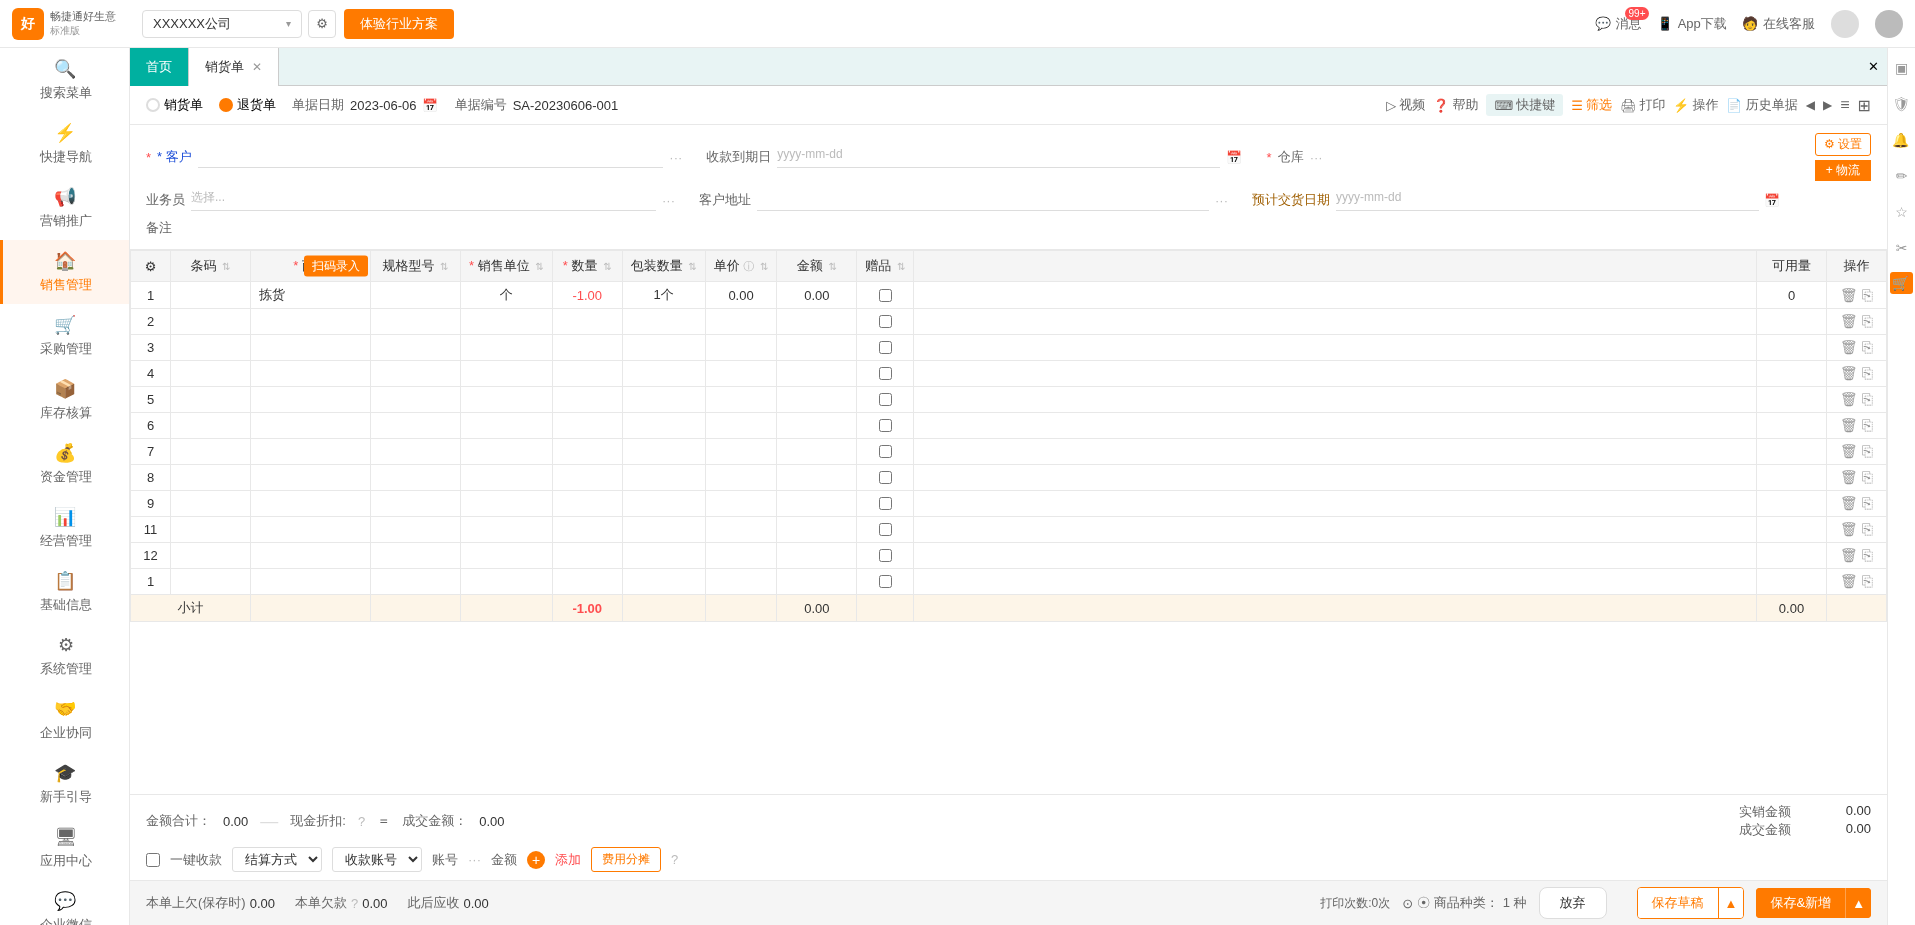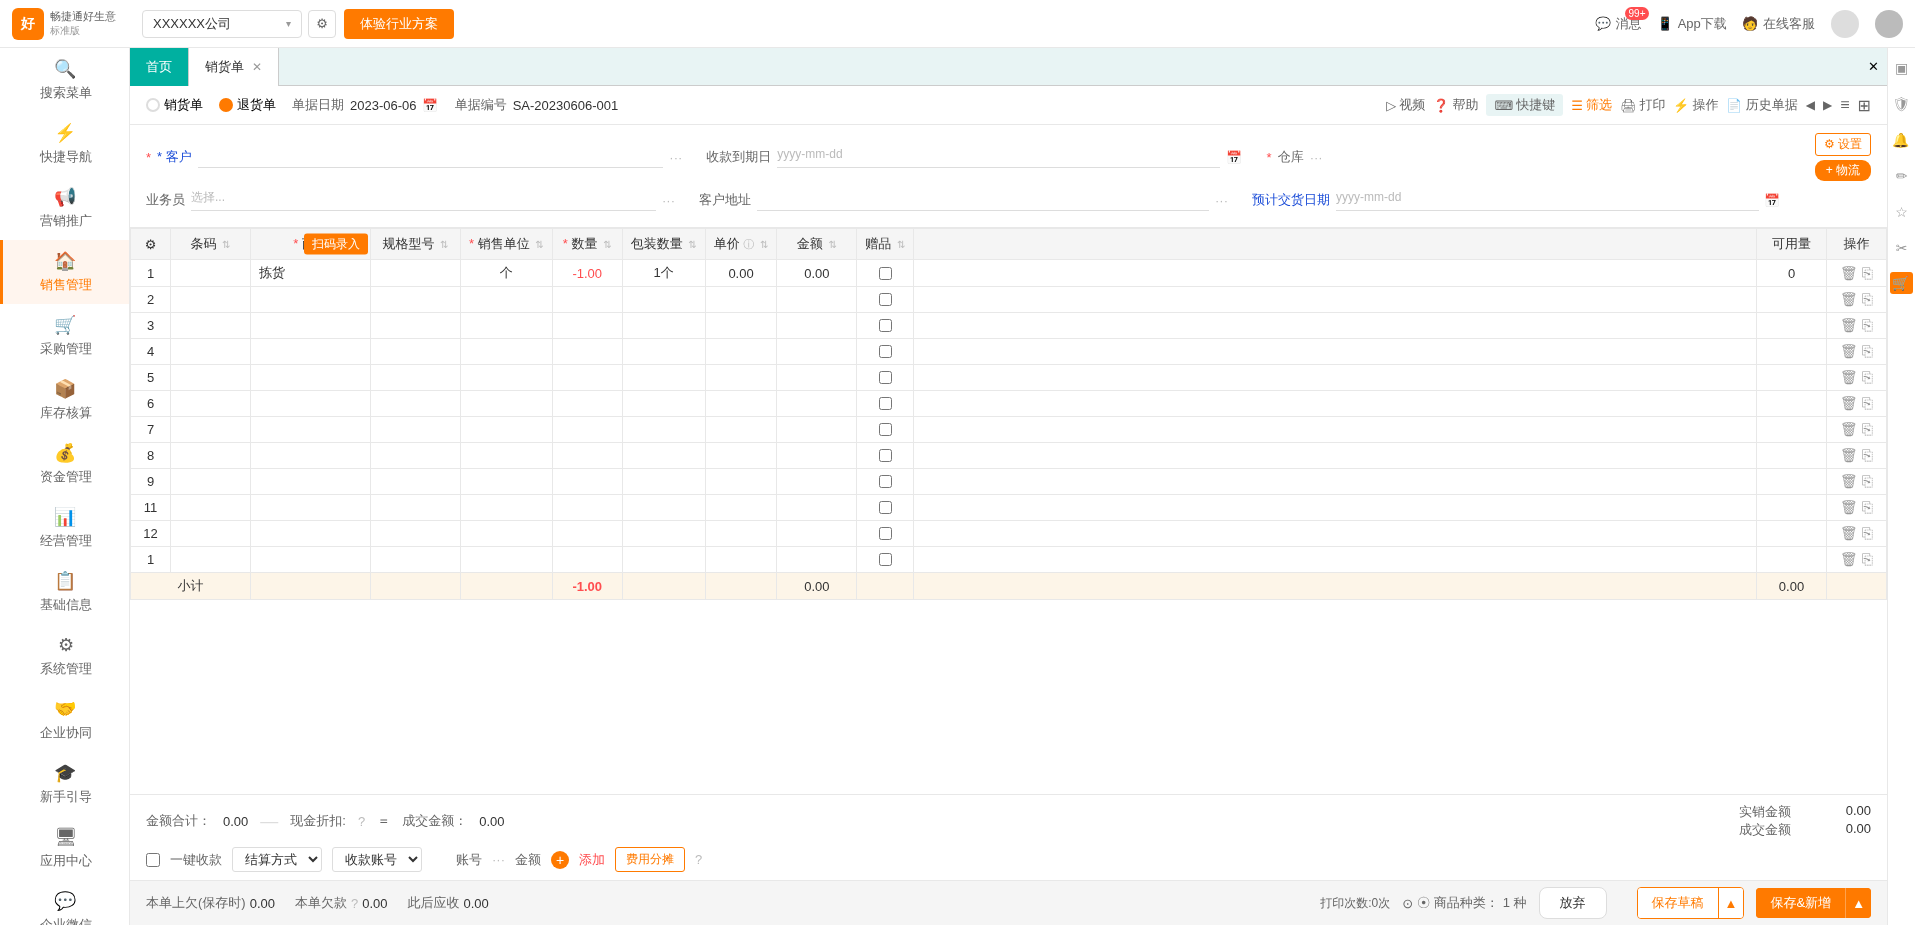--- a/index.html
+++ b/index.html
@@ -100,21 +100,21 @@
     .summary-right { margin-left: auto; text-align: right; }
     .summary-row { display: flex; justify-content: flex-end; gap: 20px; font-size: 13px; }
     .summary-label { color: #666; }
     .summary-value { color: #333; min-width: 60px; text-align: right; }
 
     
     .right-panel { width: 28px; background: #fff; border-left: 1px solid #e8e8e8; display: flex; flex-direction: column; align-items: center; padding: 8px 0; gap: 12px; flex-shrink: 0; }
     .right-panel-icon { color: #999; font-size: 14px; cursor: pointer; padding: 4px; }
     .right-panel-icon.orange-bg { background: #ff7a00; color: #fff; border-radius: 3px; padding: 3px; }
     .settings-btn-top { border: 1px solid #ff7a00; color: #ff7a00; background: #fff; border-radius: 3px; padding: 2px 8px; cursor: pointer; font-size: 12px; }
-    .logistics-btn-top { background: #ff7a00; color: #fff; border: none; border-radius: 9px; padding: 2px 8px; cursor: pointer; font-size: 12px; }
+    .logistics-btn-top { background: #ff7a00; color: #fff; border: none; border-radius: 0; padding: 2px 8px; cursor: pointer; font-size: 12px; }
   </style>
 </head>
 <body>
 
 <div class="top-bar">
   <div class="logo-area">
     <div class="logo-icon">好</div>
     <div>
       <div class="logo-text">畅捷通好生意</div>
       <div class="logo-version">标准版</div>
@@ -317,29 +317,32 @@
             <span style="color:#bbb;cursor:pointer;">···</span>
           </div>
           <div style="width:24px;"></div>
           <div style="flex:1;display:flex;align-items:center;gap:6px;">
             <span style="color:#666;">客户地址</span>
             <div style="flex:1;border-bottom:1px solid #ddd;min-height:22px;"></div>
             <span style="color:#bbb;cursor:pointer;">···</span>
           </div>
           <div style="width:24px;"></div>
           <div style="flex:1;display:flex;align-items:center;gap:6px;">
-            <span style="color:#1d4ed8;text-align:right;">预计交货日期</span>
+            <span style="color:#a16207;text-align:right;">预计交货日期</span>
             <div style="flex:1;border-bottom:1px solid #ddd;min-height:22px;color:#bbb;">
               <span style="color:#bbb;font-size:12px;">yyyy-mm-dd</span>
             </div>
             <span style="color:#bbb;cursor:pointer;">📅</span>
           </div>
           <div style="width:90px;"></div>
         </div>
 
+        <div style="display:flex;align-items:center;gap:6px;margin-bottom:4px;">
+          <span style="color:#666;">备注</span>
+        </div>
       </div>
 
       <div class="table-container">
         <table>
           <thead>
             <tr>
               <th class="col-num">⚙</th>
               <th class="col-barcode">
                 <span>条码</span>
                 <span class="sort-icon">⇅</span>
@@ -721,21 +724,21 @@
         </div>
         <div class="payment-row">
           <input type="checkbox" class="checkbox-small" style="">
           <span style="color:#666;">一键收款</span>
           <select class="select-box">
             <option>结算方式</option>
           </select>
           <select class="select-box">
             <option>收款账号</option>
           </select>
-          <span style="color:#666;margin-left:24px;">账号</span>
+          <span style="color:#666;">账号</span>
           <span style="color:#bbb;cursor:pointer;">···</span>
           <span style="color:#666;">金额</span>
           <button class="add-btn">+</button>
           <span style="color:#ff4d4f;">添加</span>
           <button class="expense-btn">费用分摊</button>
           <span style="color:#bbb;cursor:pointer;">?</span>
         </div>
       </div>
 
       <div class="status-bar">

